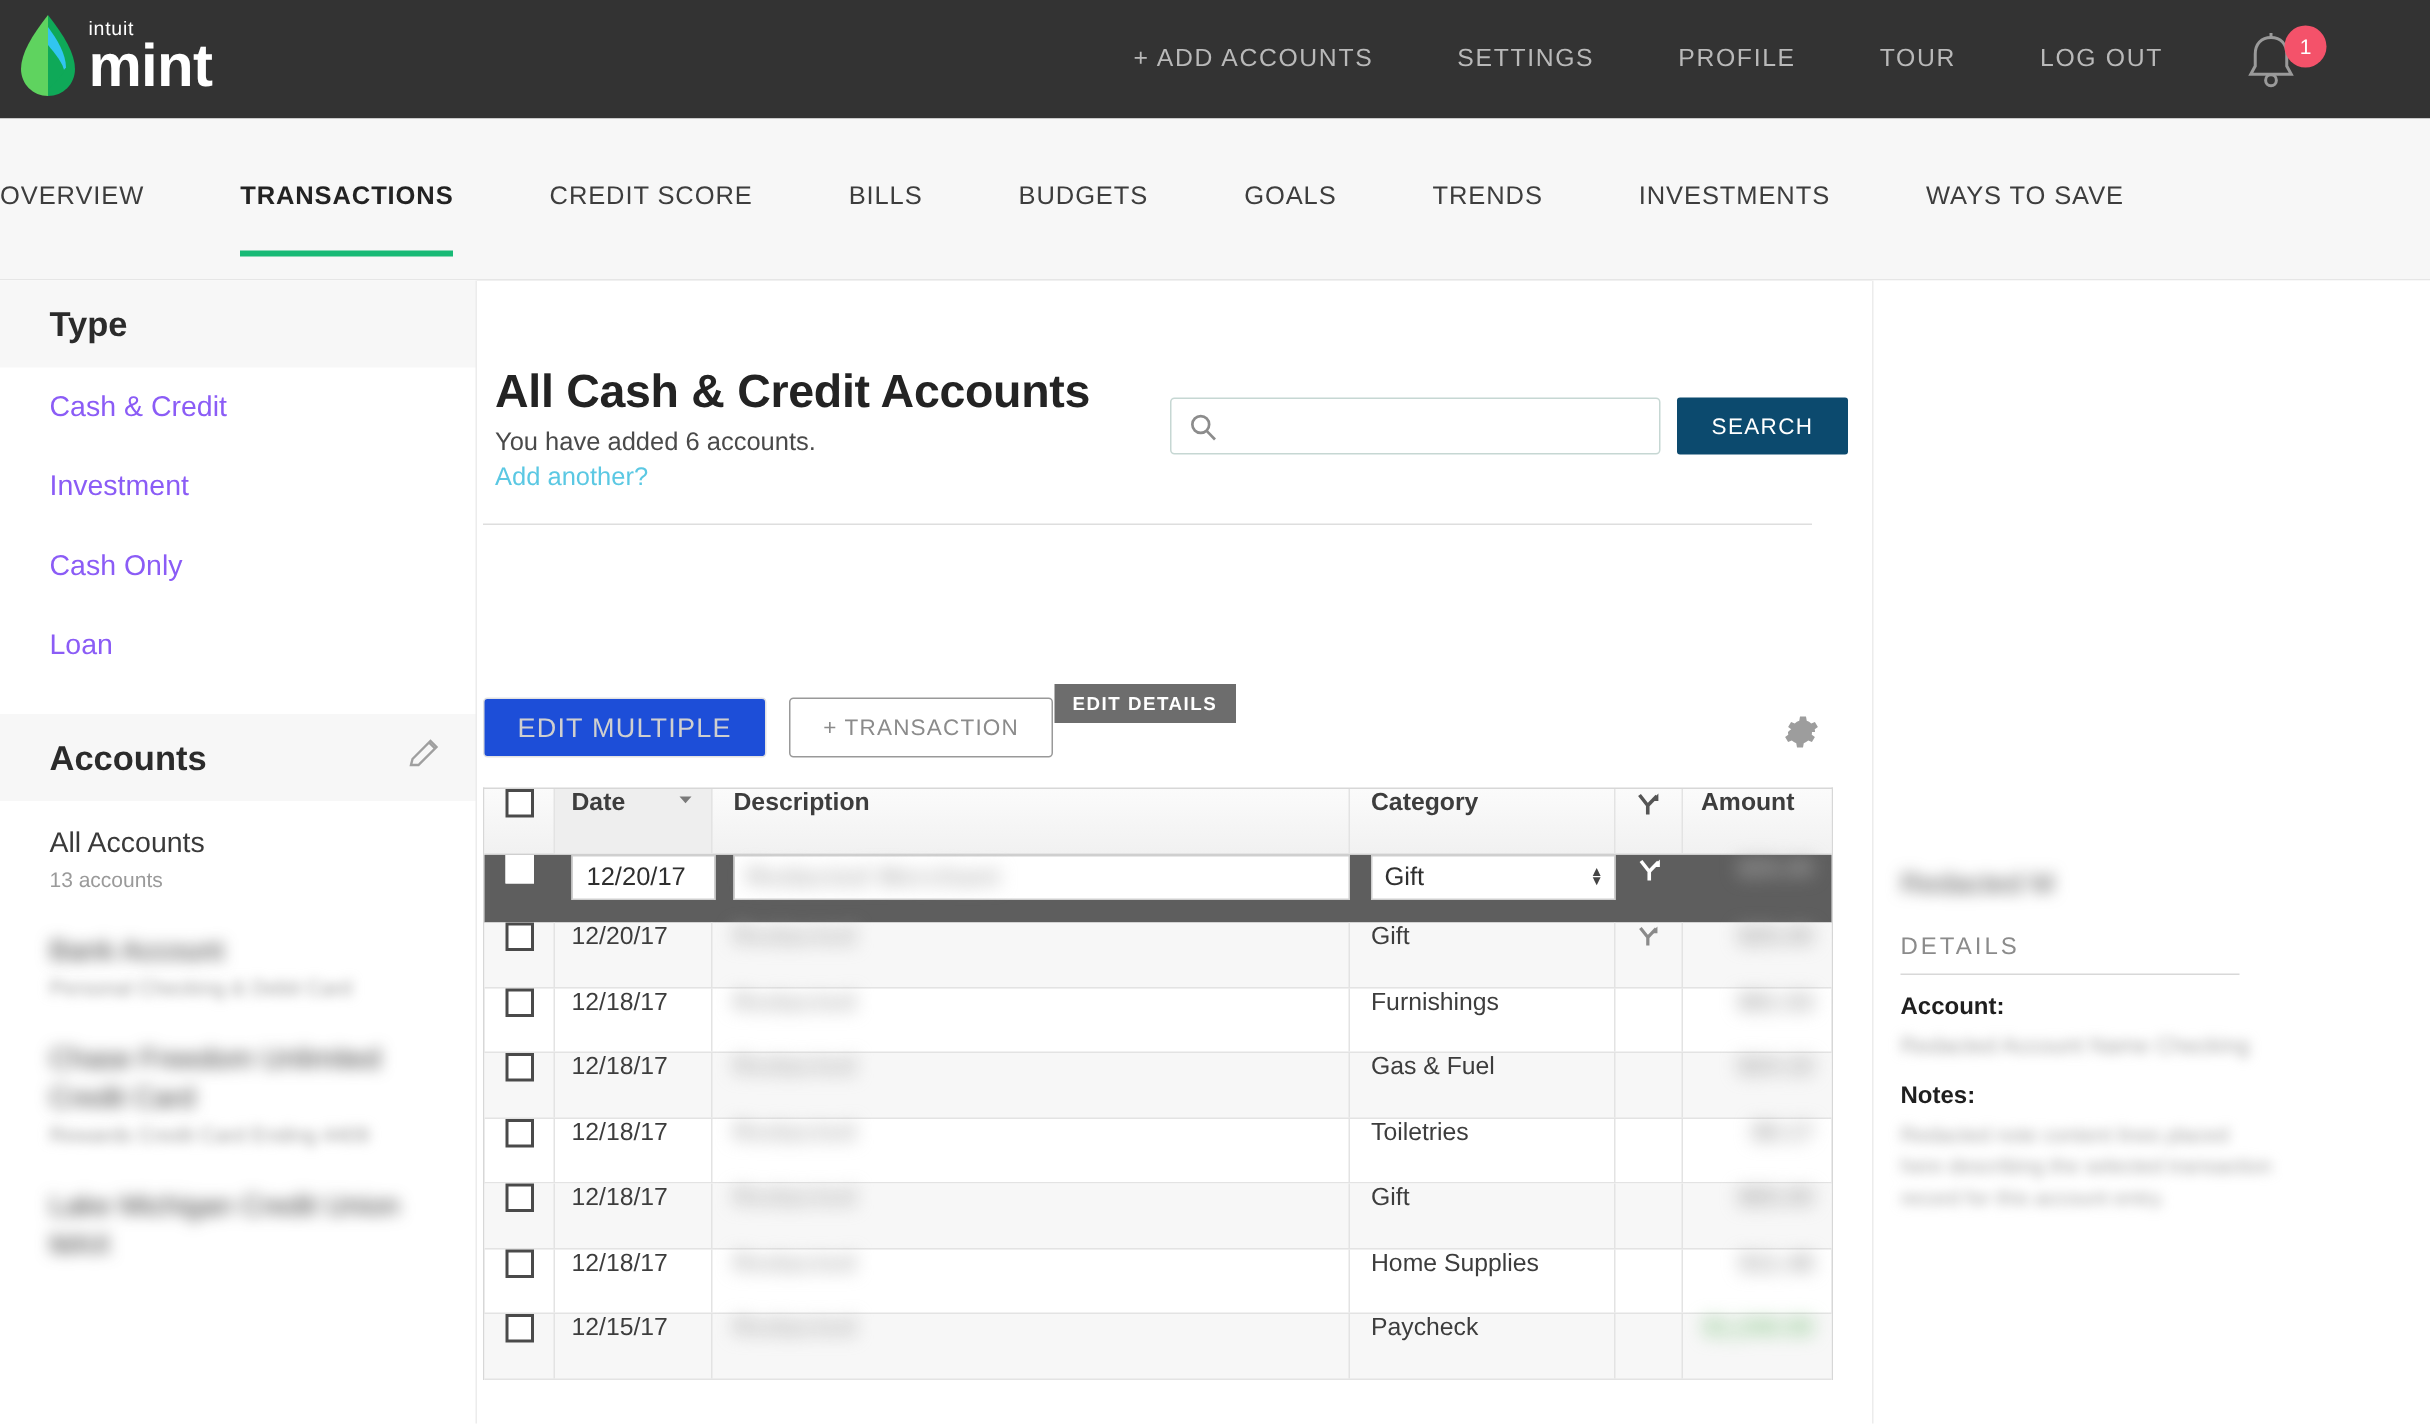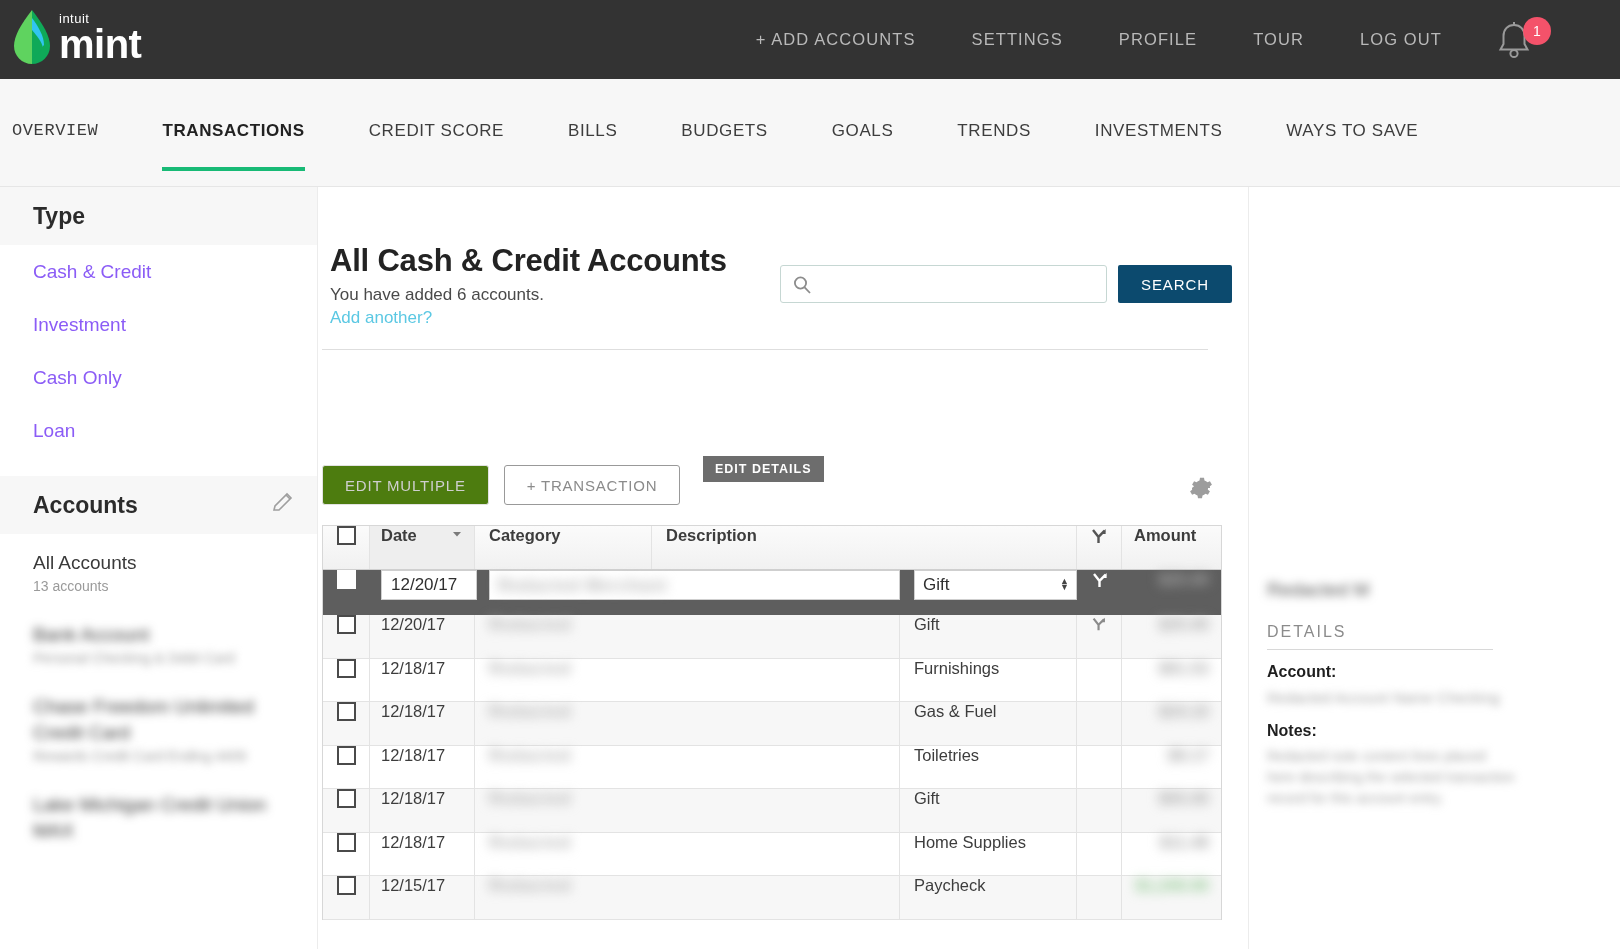--- a/index.html
+++ b/index.html
@@ -47,21 +47,21 @@
     position: absolute; top: 79px; left: 0;
     width: 1620px; height: 108px;
     background: #f7f7f7; border-bottom: 1px solid #e6e6e6;
   }
   .subnav-inner { display: flex; align-items: flex-start; padding-top: 42px; }
   .subnav-item {
     font-size: 17px; color: #3d3d3d; letter-spacing: .6px;
     padding: 0 0 24px 0; margin: 0 32px; position: relative; cursor: pointer;
     white-space: nowrap;
   }
-  .subnav-item:first-child { margin-left: 12px; font-family: Liberation Mono, monospace; }
+  .subnav-item:first-child { margin-left: 0; }
   .subnav-item.active { font-weight: bold; color: #222; }
   .subnav-item.active::after {
     content: ""; position: absolute; left: 0; right: 0; bottom: -6px;
     height: 4px; background: #18ba76;
   }
 
   
   .sidebar { position: absolute; top: 187px; left: 0; width: 318px; height: 762px; background: #fff; }
   .side-head {
     background: #f7f7f7; height: 58px; display: flex; align-items: center;
@@ -97,22 +97,22 @@
   .hr { position: absolute; left: 4px; top: 162px; width: 886px; height: 1px; background: #dedede; }
 
   .totals { position: absolute; left: 4px; top: 180px; display: flex; }
   .total-block { margin-right: 128px; }
   .total-label { font-size: 14px; color: #8f8f8f; letter-spacing: 1.1px; }
   .total-val { font-size: 25px; margin-top: 9px; height: 28px; }
   .total-val.cash { filter: blur(7px); color: #5cb85c; font-weight: bold; }
   .total-val.debt { filter: blur(7px); color: #8a8a8a; font-weight: bold; }
 
   .actions { position: absolute; left: 4px; top: 278px; display: flex; align-items: center; }
-  .btn-ghost { height: 40px; padding: 0 22px; border: 1px solid #e2e2e2; background: #4d7c0f;
-               color: #cfcfcf; font-size: 15px; letter-spacing: .8px; border-radius: 3px;
+  .btn-ghost { height: 40px; padding: 0 22px; border: 1px solid #e2e2e2; background: #1d4ed8;
+               color: #cfcfcf; font-size: 18px; letter-spacing: .8px; border-radius: 3px;
                font-family: "Liberation Sans", sans-serif; cursor: default; }
   .btn-outline { height: 40px; padding: 0 22px; border: 1px solid #999; background: #fff;
                  color: #8b8b8b; font-size: 15px; letter-spacing: .8px; border-radius: 3px;
                  margin-left: 15px; font-family: "Liberation Sans", sans-serif; cursor: pointer; }
   .gear { position: absolute; left: 870px; top: 288px; cursor: pointer; }
 
   
   .tbl { position: absolute; left: 4px; top: 338px; width: 900px; border: 1px solid #d7d7d7; border-bottom: 0; }
   .trow { display: flex; height: 43.5px; align-items: center; border-bottom: 1px solid #e3e3e3; }
   .thead { height: 44px; background: linear-gradient(#fbfbfb,#f1f1f1); border-bottom: 1px solid #cfcfcf; }
@@ -287,22 +287,22 @@
           <span class="chk"></span>
         </div>
       <div class="cell c-date">
         <span>Date</span>
         <span>
           <svg width="14" height="14" viewBox="0 0 14 14">
               <path d="M3 5 L7 9.5 L11 5 Z" fill="#7a7a7a"></path>
             </svg>
         </span>
       </div>
+      <div class="cell c-desc">Description</div>
       <div class="cell c-cat">Category</div>
-      <div class="cell c-desc">Description</div>
       <div class="cell c-split">
         <span>
           <svg width="20" height="20" viewBox="0 0 20 20">
             <path d="M4 4 L9.5 11 L9.5 17" stroke="#555" stroke-width="2.4" fill="none"></path>
             <path d="M9.8 10.6 L15.6 4.6" stroke="#555" stroke-width="2.4" fill="none"></path>
             <path d="M16.6 3 L16.6 8 L11.8 8 Z" fill="#555"></path>
           </svg>
         </span>
       </div>
       <div class="cell c-amt" style="justify-content:flex-start;">Amount</div>

